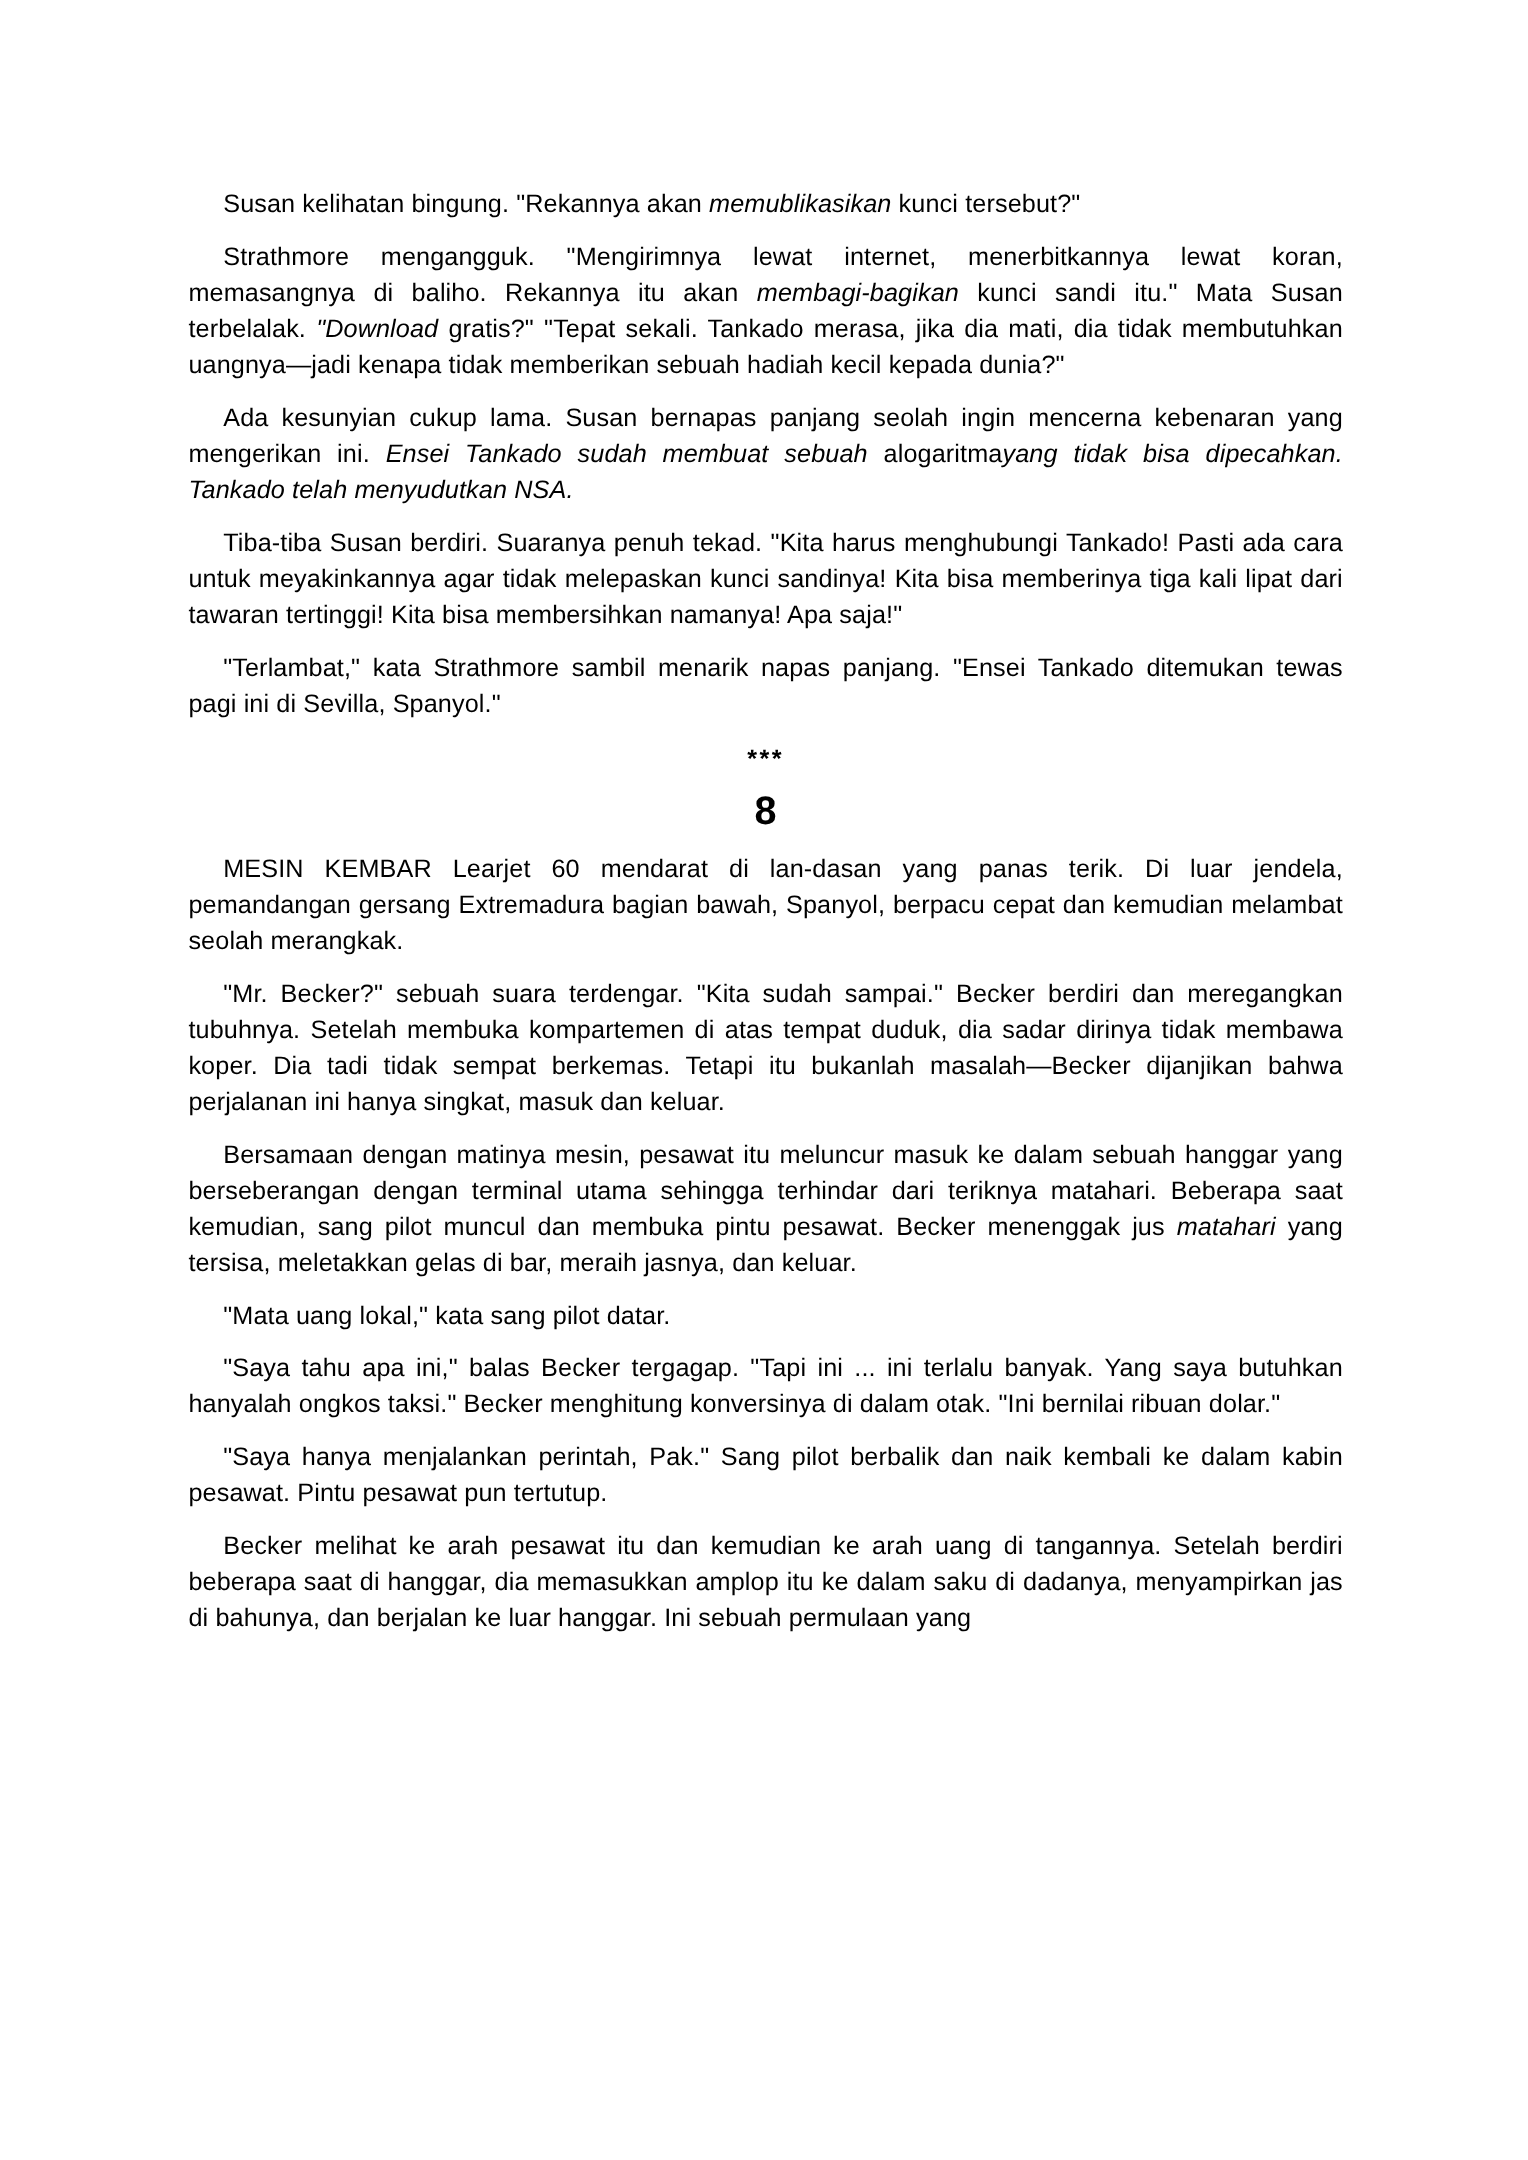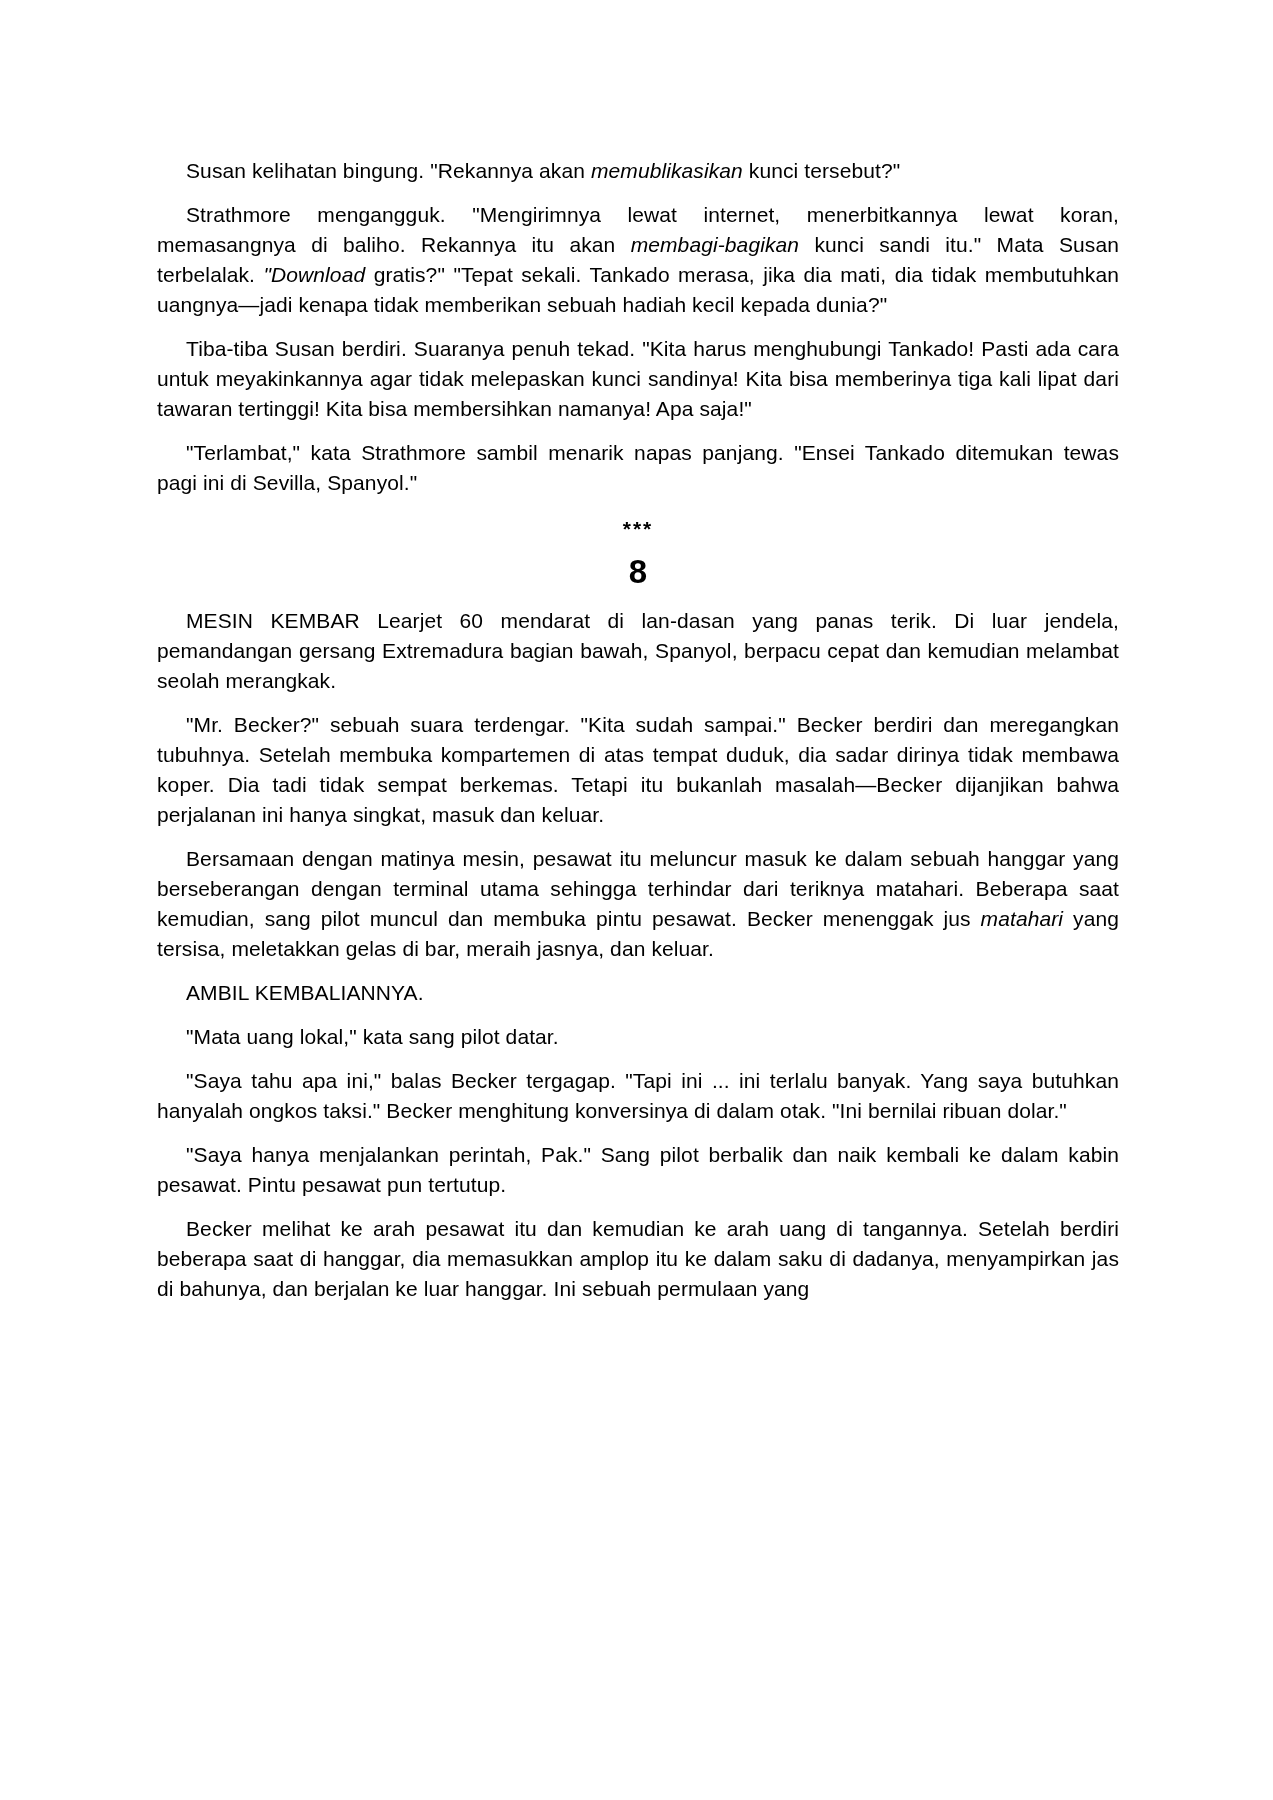--- a/index.html
+++ b/index.html
@@ -51,26 +51,26 @@
   em {
   }
 </style>
 </head>
 <body>
 
 <div class="page">
   <div class="content" id="content">
       <p class="body-para"><span>Susan kelihatan bingung. "Rekannya akan </span><em>memublikasikan</em><span> kunci tersebut?"</span></p>
       <p class="body-para"><span>Strathmore mengangguk. "Mengirimnya lewat internet, menerbitkannya lewat koran, memasangnya di baliho. Rekannya itu akan </span><em>membagi-bagikan</em><span> kunci sandi itu." Mata Susan terbelalak. </span><em>"Download</em><span> gratis?" "Tepat sekali. Tankado merasa, jika dia mati, dia tidak membutuhkan uangnya—jadi kenapa tidak memberikan sebuah hadiah kecil kepada dunia?"</span></p>
+      <p class="body-para"><span>Ada kesunyian cukup lama. Susan bernapas panjang seolah ingin mencerna kebenaran yang mengerikan ini. </span><em>Ensei Tankado sudah membuat sebuah</em><span> alogaritma</span><em>yang tidak bisa dipecahkan. Tankado telah menyudutkan NSA.</em></p>
       <p class="body-para"><span>Tiba-tiba Susan berdiri. Suaranya penuh tekad. "Kita harus menghubungi Tankado! Pasti ada cara untuk meyakinkannya agar tidak melepaskan kunci sandinya! Kita bisa memberinya tiga kali lipat dari tawaran tertinggi! Kita bisa membersihkan namanya! Apa saja!"</span></p>
       <p class="body-para"><span>"Terlambat," kata Strathmore sambil menarik napas panjang. "Ensei Tankado ditemukan tewas pagi ini di Sevilla, Spanyol."</span></p>
       <p class="separator">***</p>
       <p class="chapter">8</p>
       <p class="body-para"><span>MESIN KEMBAR Learjet 60 mendarat di lan-dasan yang panas terik. Di luar jendela, pemandangan gersang Extremadura bagian bawah, Spanyol, berpacu cepat dan kemudian melambat seolah merangkak.</span></p>
       <p class="body-para"><span>"Mr. Becker?" sebuah suara terdengar. "Kita sudah sampai." Becker berdiri dan meregangkan tubuhnya. Setelah membuka kompartemen di atas tempat duduk, dia sadar dirinya tidak membawa koper. Dia tadi tidak sempat berkemas. Tetapi itu bukanlah masalah—Becker dijanjikan bahwa perjalanan ini hanya singkat, masuk dan keluar.</span></p>
       <p class="body-para"><span>Bersamaan dengan matinya mesin, pesawat itu meluncur masuk ke dalam sebuah hanggar yang berseberangan dengan terminal utama sehingga terhindar dari teriknya matahari. Beberapa saat kemudian, sang pilot muncul dan membuka pintu pesawat. Becker menenggak jus </span><em>matahari</em><span> yang tersisa, meletakkan gelas di bar, meraih jasnya, dan keluar.</span></p>
-      <p class="body-para"><span>AMBIL KEMBALIANNYA.</span></p>
       <p class="body-para"><span>"Mata uang lokal," kata sang pilot datar.</span></p>
       <p class="body-para"><span>"Saya tahu apa ini," balas Becker tergagap. "Tapi ini ... ini terlalu banyak. Yang saya butuhkan hanyalah ongkos taksi." Becker menghitung konversinya di dalam otak. "Ini bernilai ribuan dolar."</span></p>
       <p class="body-para"><span>"Saya hanya menjalankan perintah, Pak." Sang pilot berbalik dan naik kembali ke dalam kabin pesawat. Pintu pesawat pun tertutup.</span></p>
       <p class="body-para"><span>Becker melihat ke arah pesawat itu dan kemudian ke arah uang di tangannya. Setelah berdiri beberapa saat di hanggar, dia memasukkan amplop itu ke dalam saku di dadanya, menyampirkan jas di bahunya, dan berjalan ke luar hanggar. Ini sebuah permulaan yang</span></p>
     </div>
 </div>
 
 </body></html>

